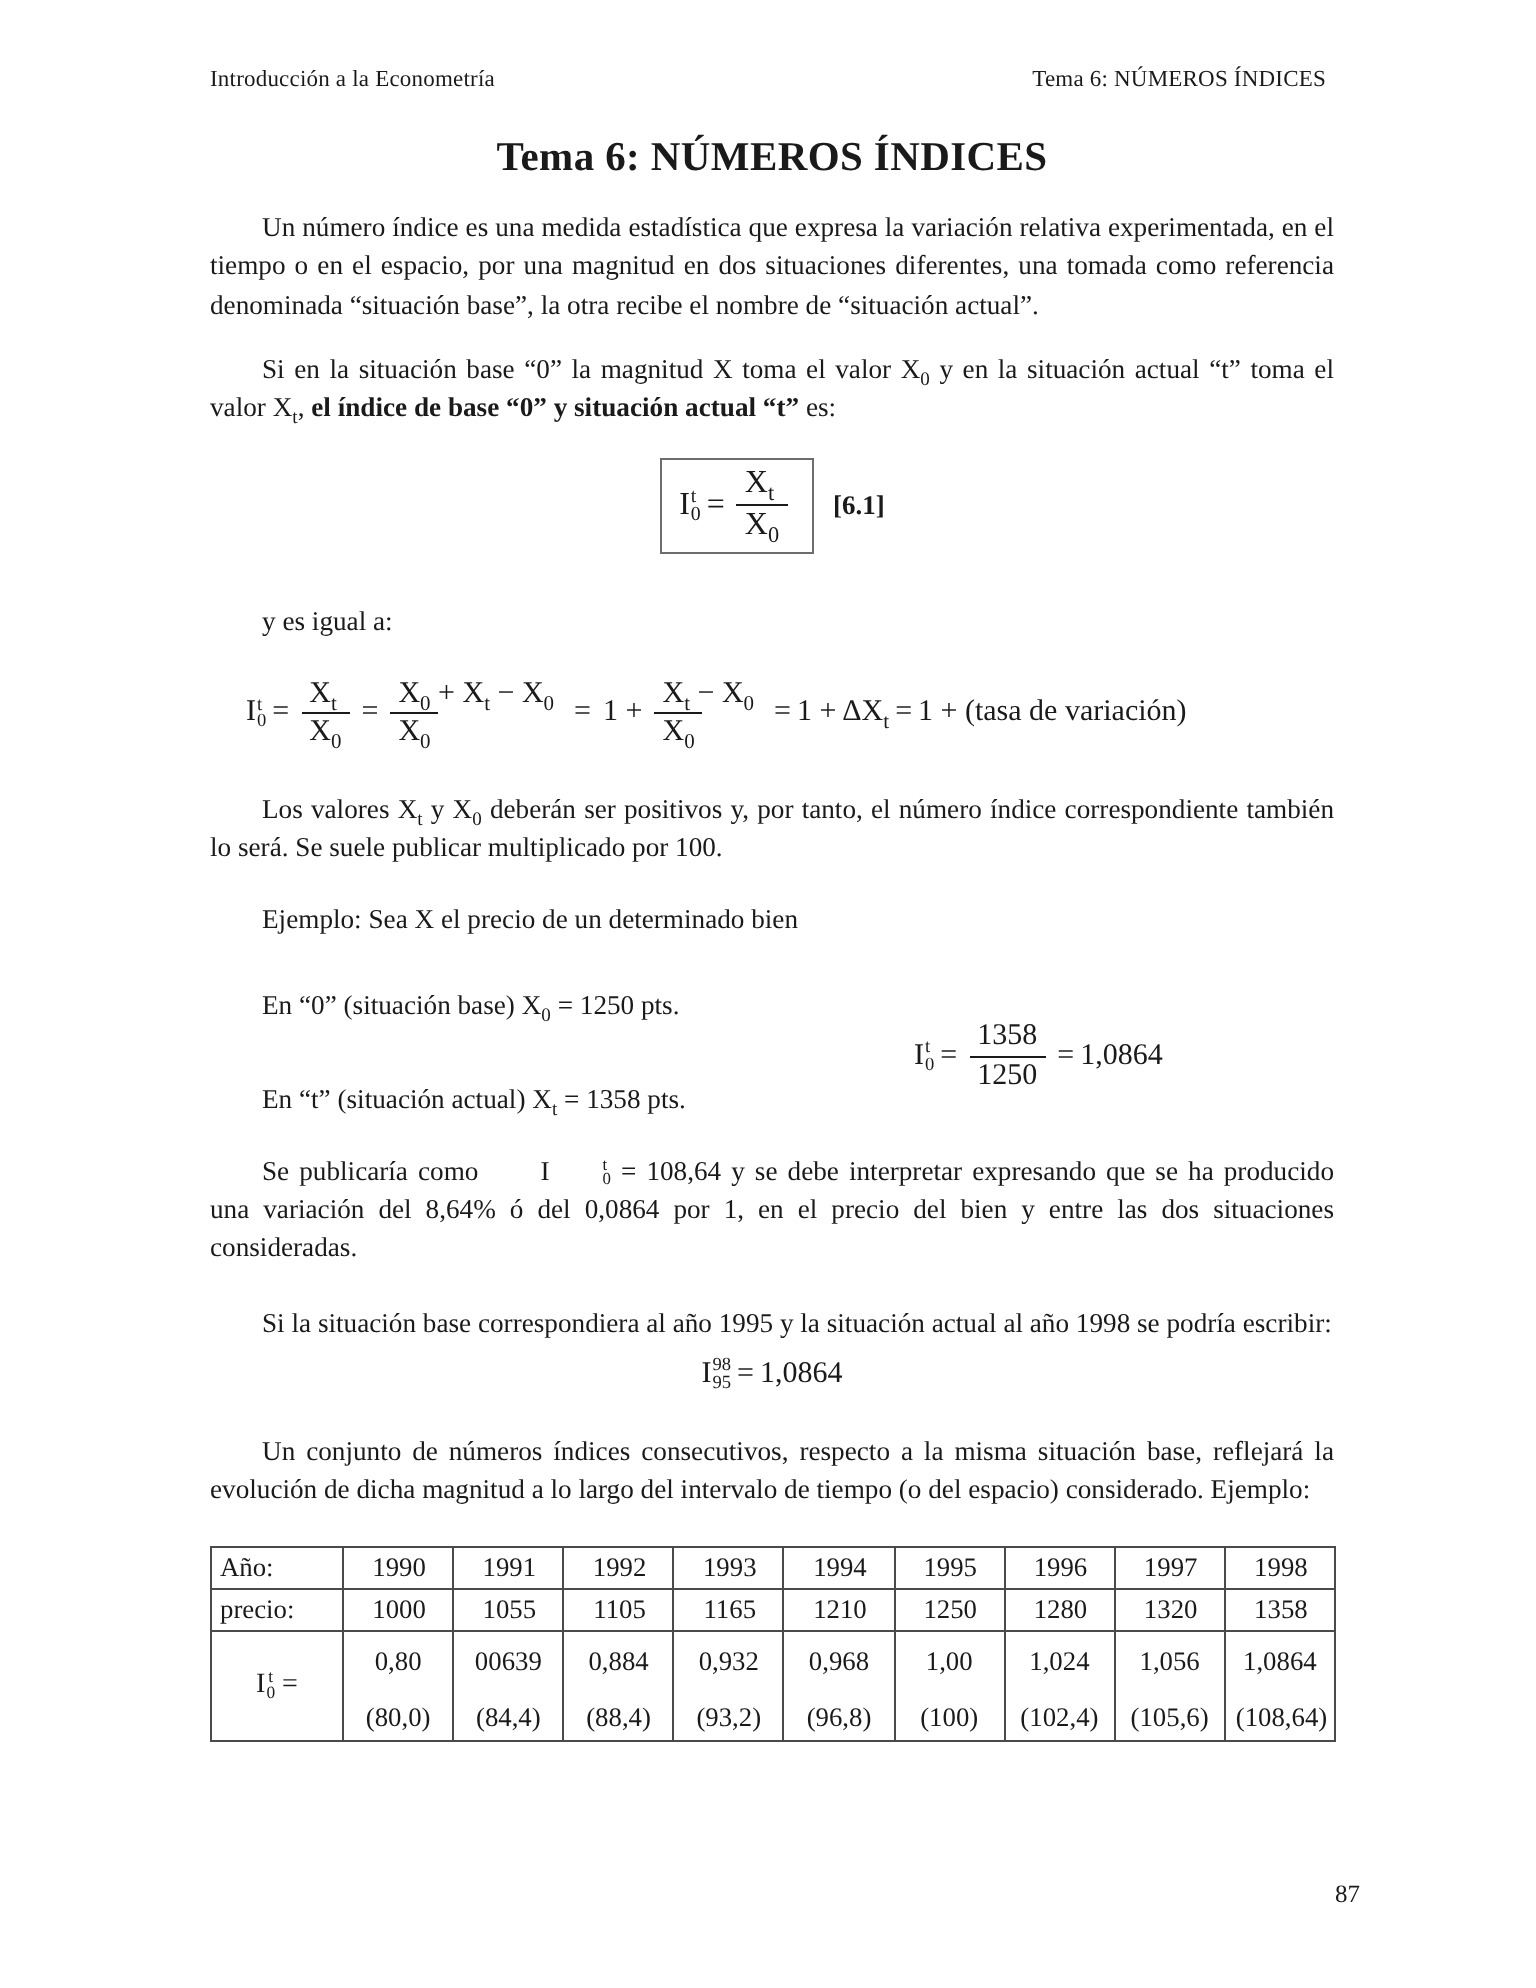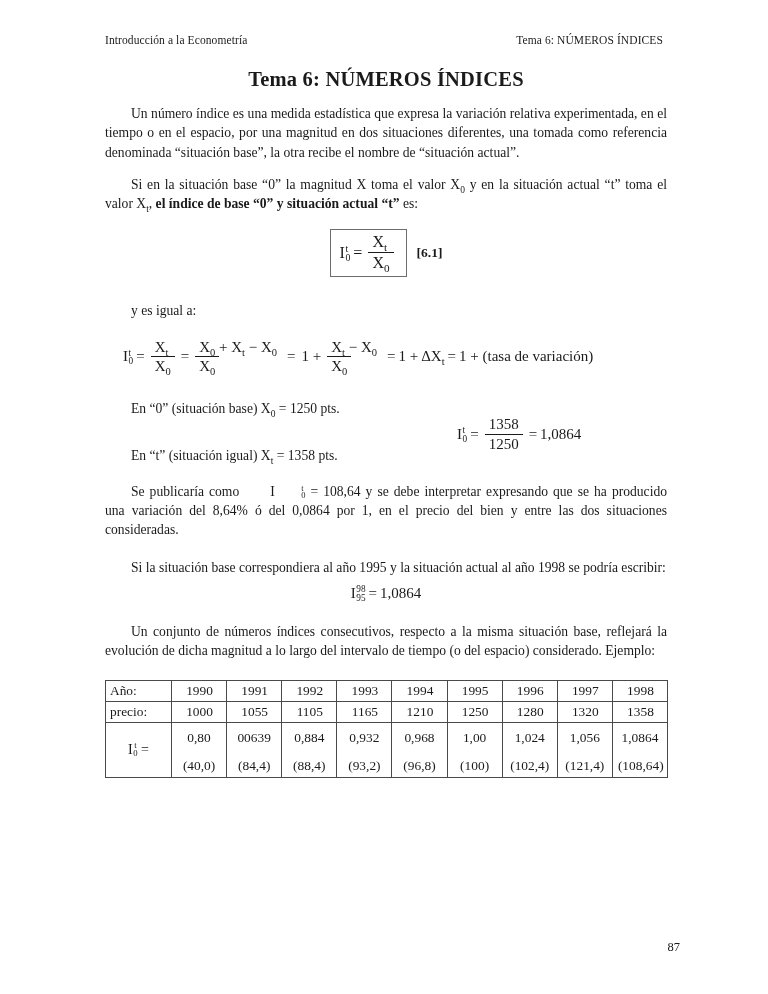--- a/index.html
+++ b/index.html
@@ -282,25 +282,27 @@
       <span class="frac">
         <span class="num">X<sub>t</sub> − X<sub>0</sub></span>
         <span class="den"><span>X</span><sub>0</sub></span>
       </span>
       <span class="op">=</span>
       <span><span>1 + ΔX</span><sub>t</sub></span>
       <span class="op">=</span>
       <span>1 + (tasa de variación)</span>
     </div>
 
-
+    <p class="body" style="margin-top:20px;"><span>Los valores X</span><sub>t</sub><span> y X</span><sub>0</sub><span> deberán ser positivos y, por tanto, el número índice correspondiente también lo será. Se suele publicar multiplicado por 100.</span></p>
+
+    <p class="body indent-block" style="margin-top:16px;">Ejemplo:  Sea X el precio de un determinado bien</p>
 
     <div class="example-block">
       <div class="line"><span>En “0” (situación base) X</span><sub>0</sub><span> = 1250 pts.</span></div>
-      <div class="line second"><span>En “t” (situación igual) X</span><sub>t</sub><span> = 1358 pts.</span></div>
+      <div class="line second"><span>En “t” (situación actual) X</span><sub>t</sub><span> = 1358 pts.</span></div>
 
       <div class="side-eq">
         <span class="ivar"><span class="base">I</span><span class="scripts">
               <span class="sup-s">t</span>
               <span class="sub-s">0</span>
             </span></span>
         <span class="op">=</span>
         <span class="frac">
           <span class="num">1358</span>
           <span class="den">1250</span>
@@ -364,28 +366,28 @@
             <td class="val">00639</td>
             <td class="val">0,884</td>
             <td class="val">0,932</td>
             <td class="val">0,968</td>
             <td class="val">1,00</td>
             <td class="val">1,024</td>
             <td class="val">1,056</td>
             <td class="val">1,0864</td>
           </tr>
           <tr>
-            <td class="pct">(40,0)</td>
+            <td class="pct">(80,0)</td>
             <td class="pct">(84,4)</td>
             <td class="pct">(88,4)</td>
             <td class="pct">(93,2)</td>
             <td class="pct">(96,8)</td>
             <td class="pct">(100)</td>
             <td class="pct">(102,4)</td>
-            <td class="pct">(121,4)</td>
+            <td class="pct">(105,6)</td>
             <td class="pct">(108,64)</td>
           </tr>
         </tbody>
       </table>
     </div>
 
   </div>
 
   <div class="pagenum">87</div>
 </div>

